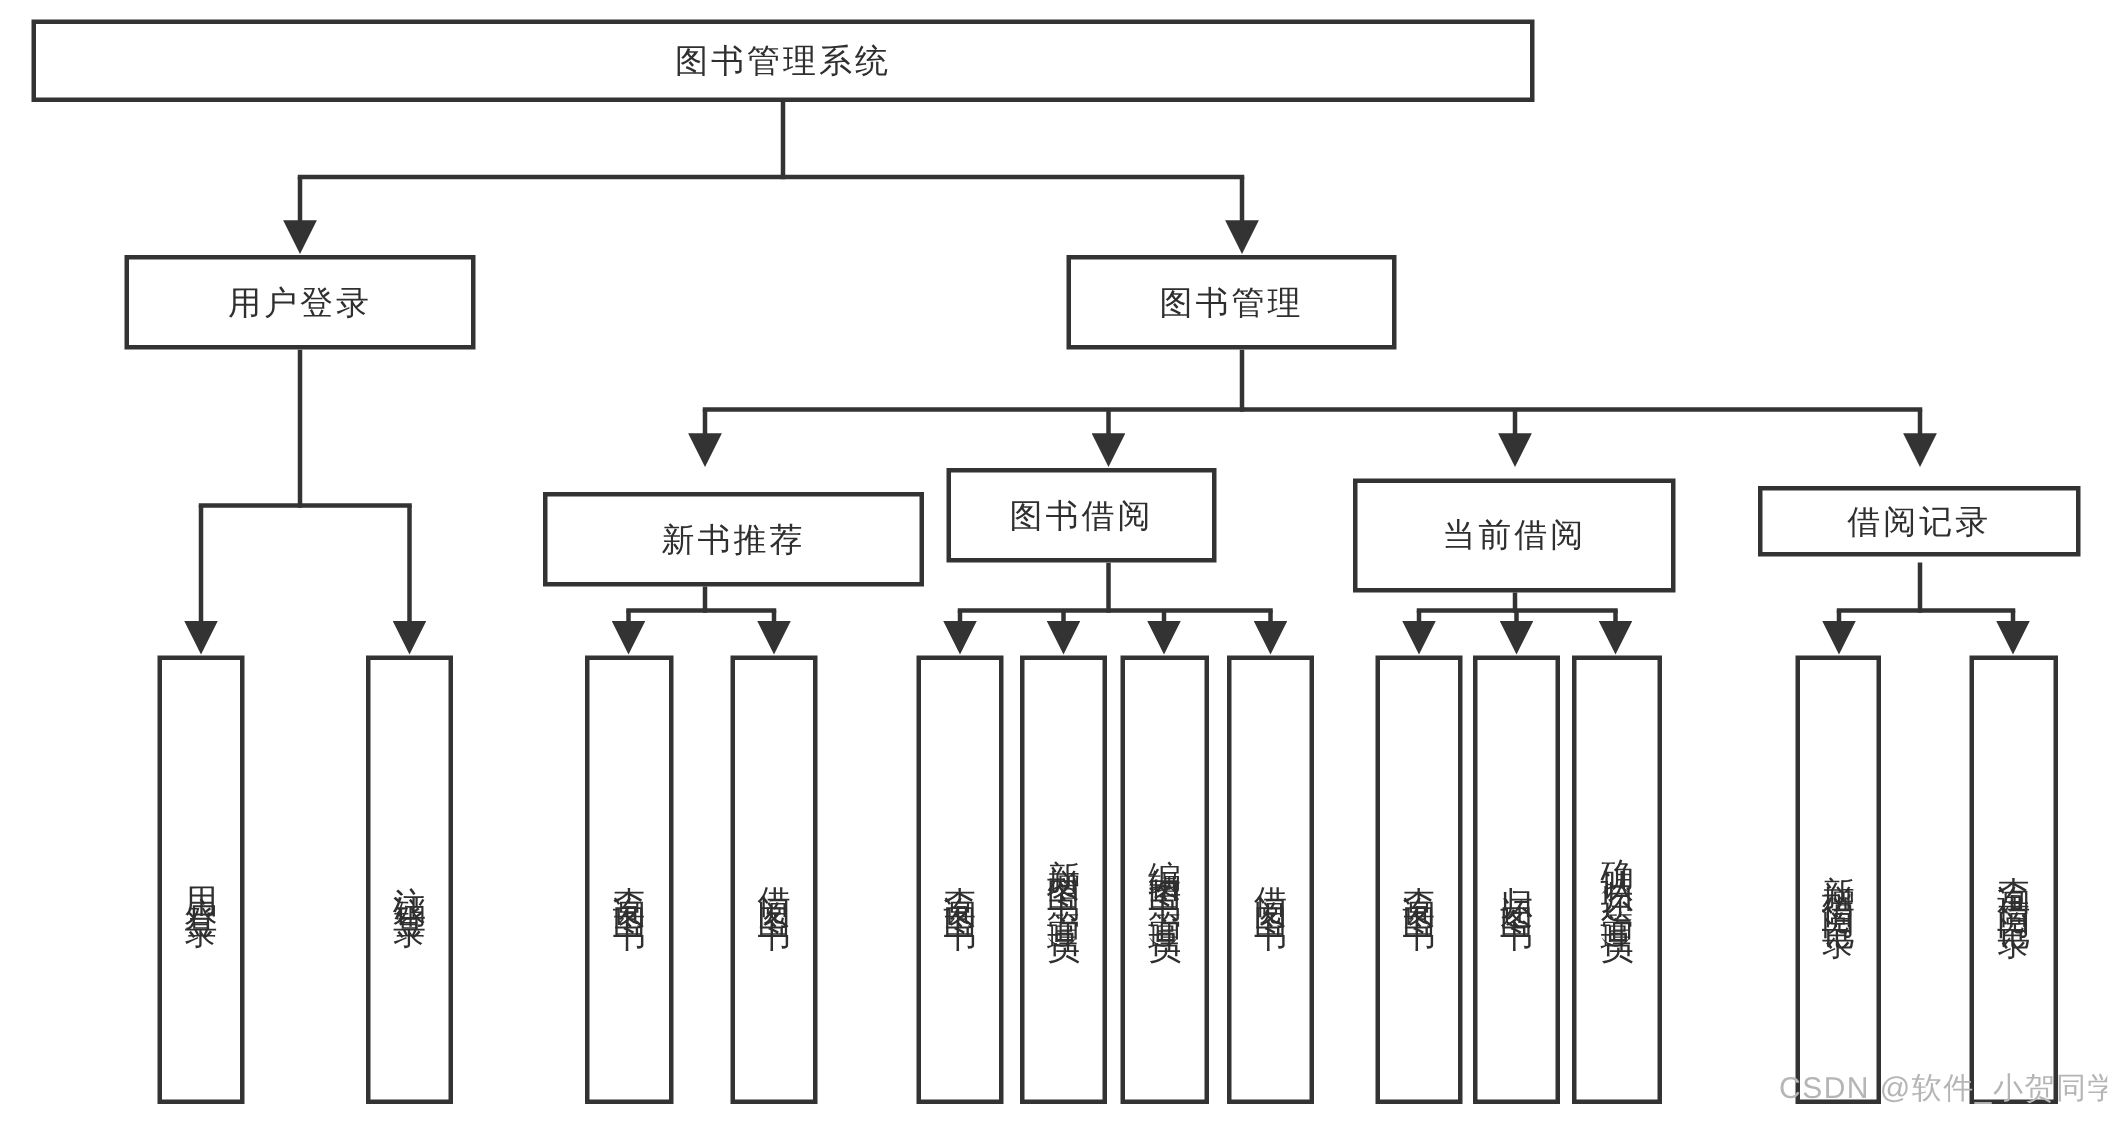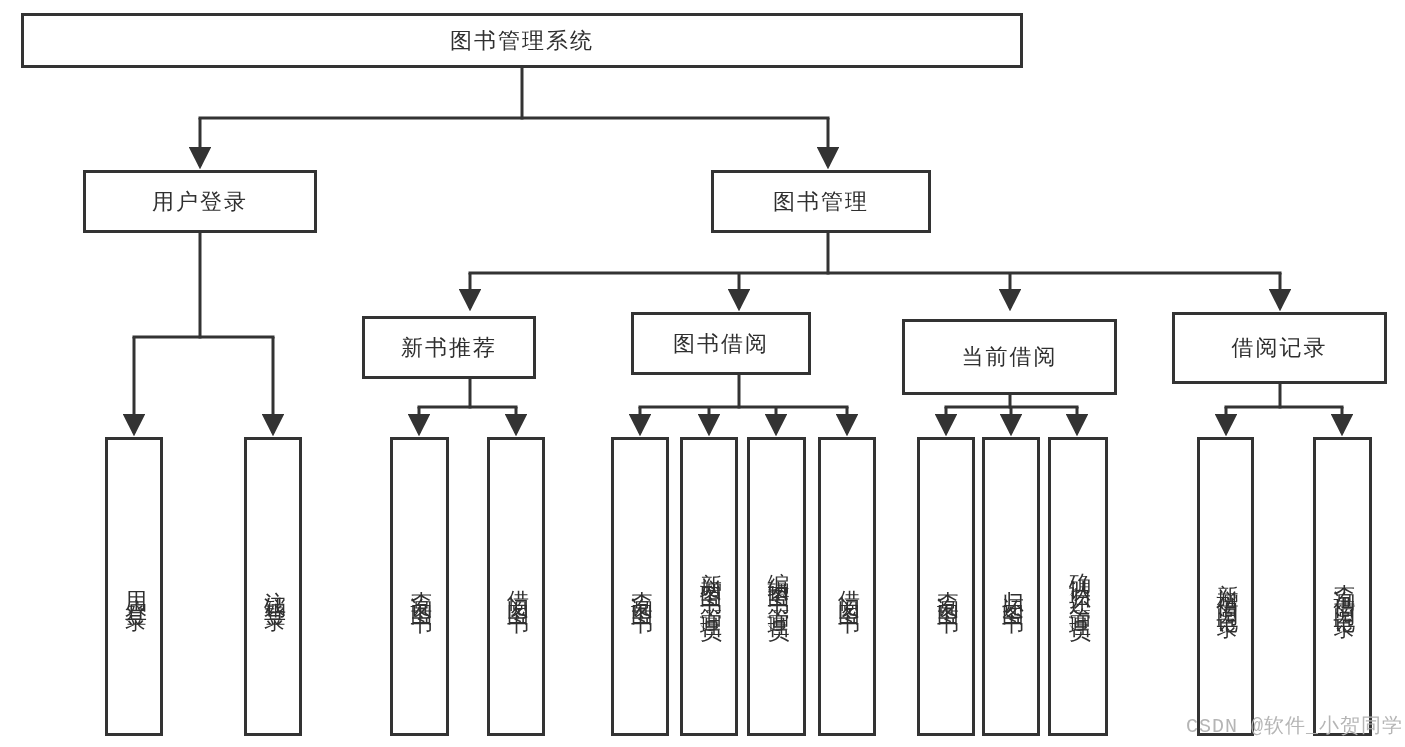--- a/index.html
+++ b/index.html
@@ -1,20 +1,20 @@
 <!DOCTYPE html>
 <html><head>
 <meta charset="utf-8">
 <style>
   html,body{margin:0;padding:0;background:#ffffff;}
   .canvas{
     position:relative;
     width:1405px;height:747px;
     background:#ffffff;
-    font-family:Liberation Mono, monospace;
+    font-family:Liberation Sans, sans-serif;
     overflow:hidden;
   }
   .connectors{position:absolute;left:0;top:0;z-index:1;}
   .node{
     position:absolute;
     box-sizing:border-box;
     border:3px solid #333333;
     background:#ffffff;
     display:flex;
     align-items:center;
@@ -100,30 +100,30 @@
     <span class="lbl">图书管理系统</span>
   </div>
 
   <div class="node hbox" style="left:83px;top:170px;width:234px;height:63px">
     <span class="lbl">用户登录</span>
   </div>
   <div class="node hbox" style="left:711px;top:170px;width:220px;height:63px">
     <span class="lbl">图书管理</span>
   </div>
 
-  <div class="node hbox" style="left:362px;top:316px;width:174px;height:63px">
+  <div class="node hbox" style="left:362px;top:328px;width:254px;height:63px">
     <span class="lbl">新书推荐</span>
   </div>
   <div class="node hbox" style="left:631px;top:312px;width:180px;height:63px">
     <span class="lbl">图书借阅</span>
   </div>
   <div class="node hbox" style="left:902px;top:319px;width:215px;height:76px">
     <span class="lbl">当前借阅</span>
   </div>
-  <div class="node hbox" style="left:1172px;top:312px;width:215px;height:72px">
+  <div class="node hbox" style="left:1172px;top:324px;width:215px;height:47px">
     <span class="lbl">借阅记录</span>
   </div>
 
   <div class="node vbox" style="left:105px;top:437px;width:58px;height:299px">
     <span class="lbl">用户登录</span>
   </div>
   <div class="node vbox" style="left:244px;top:437px;width:58px;height:299px">
     <span class="lbl">注销登录</span>
   </div>
 

